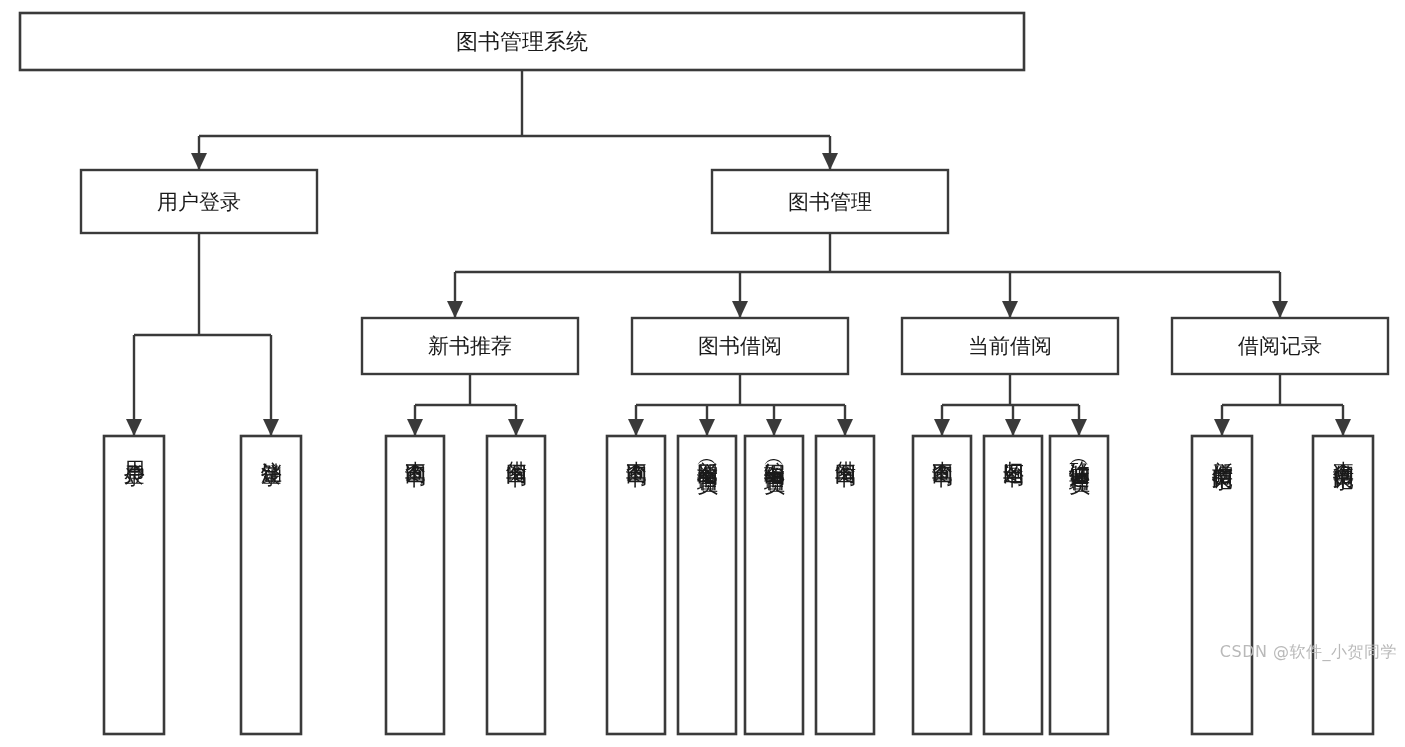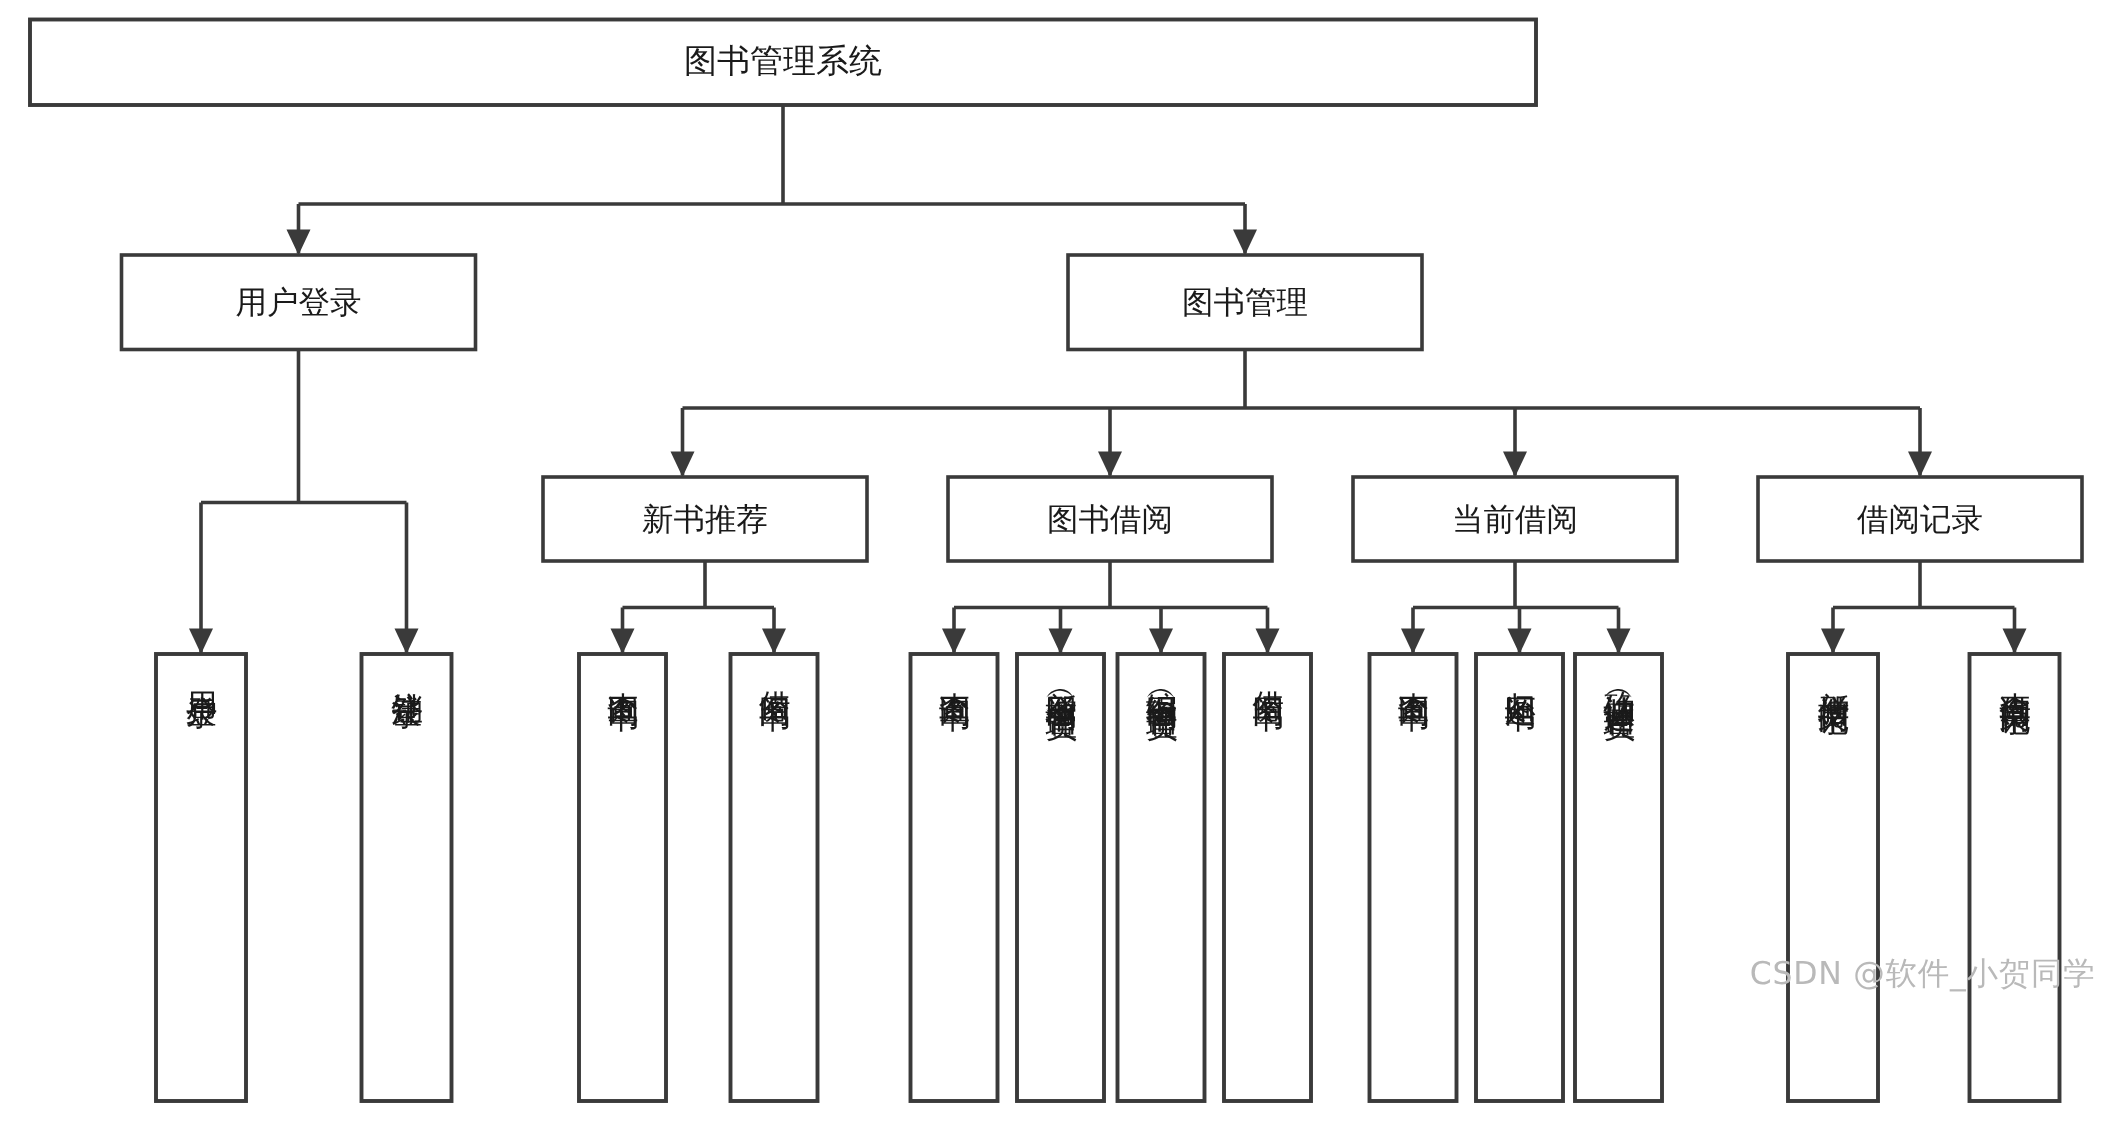--- a/index.html
+++ b/index.html
@@ -76,21 +76,21 @@
     color: #1a1a1a;
     white-space: nowrap;
     text-align: start;
   }
   
   .watermark {
     position: absolute;
     right: 8px;
     bottom: 4px;
     font-family: "DejaVu Sans", "Liberation Sans", sans-serif;
-    font-size: 21px;
+    font-size: 16px;
     color: #b9b9b9;
     letter-spacing: 0.5px;
     white-space: nowrap;
     pointer-events: none;
   }
 </style>
 </head>
 <body>
 
 <div id="diagram-root">

